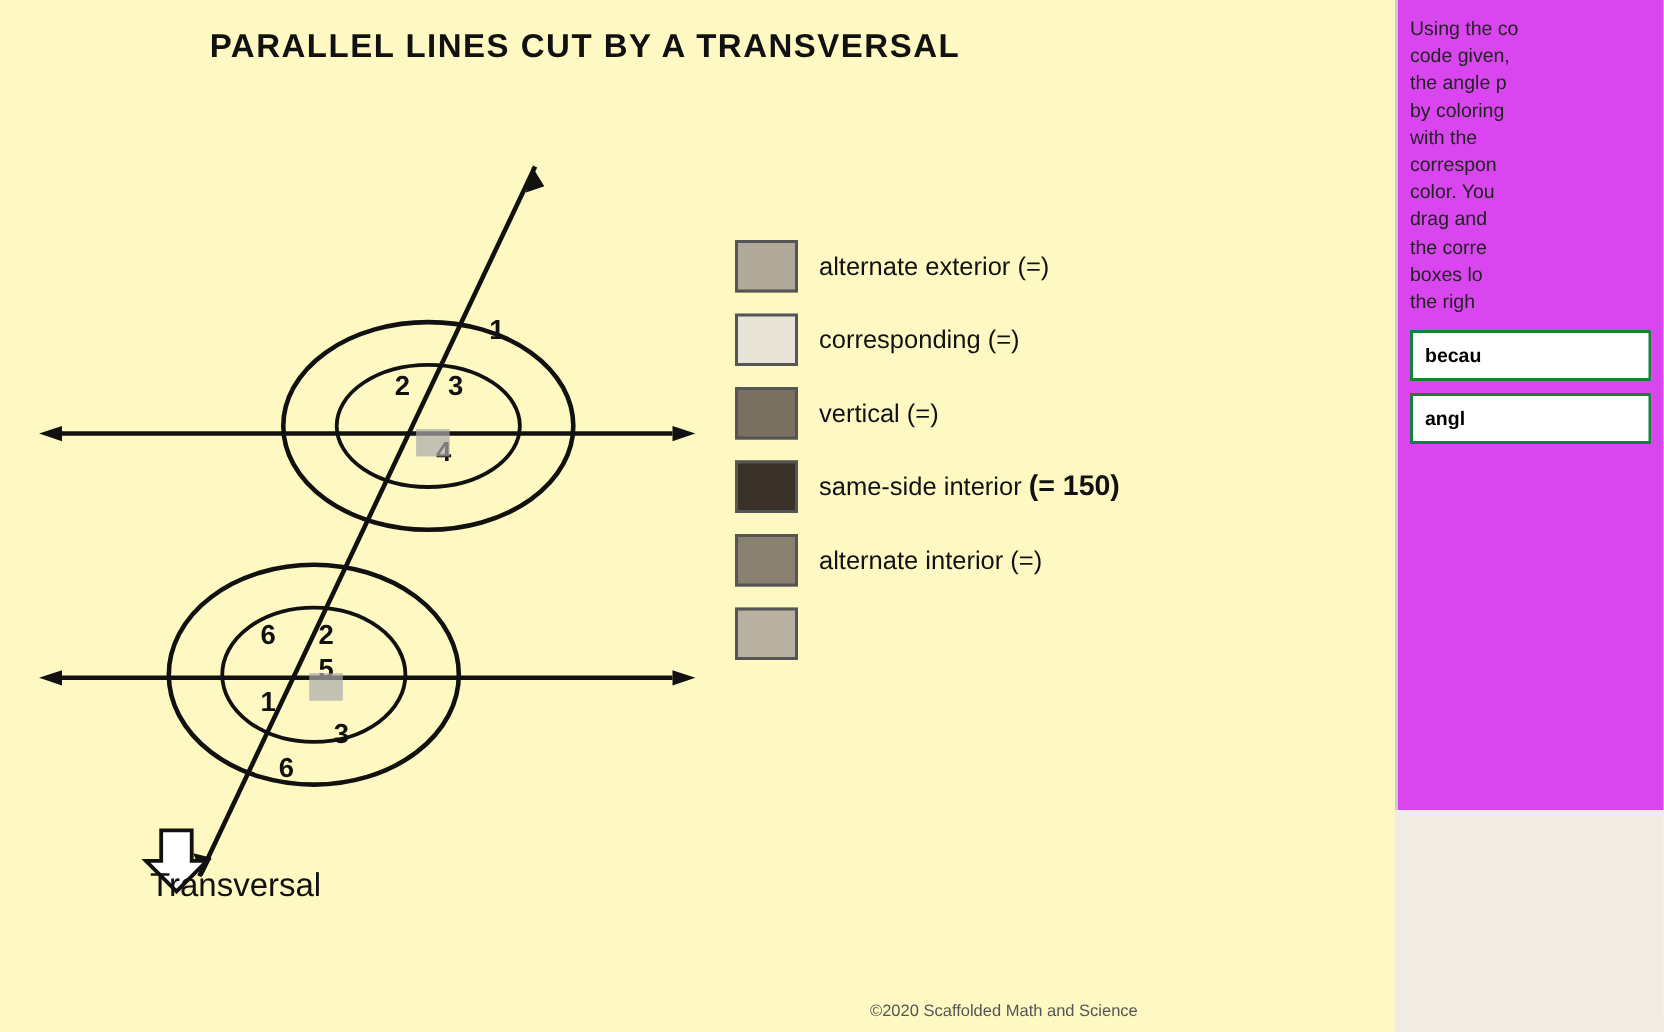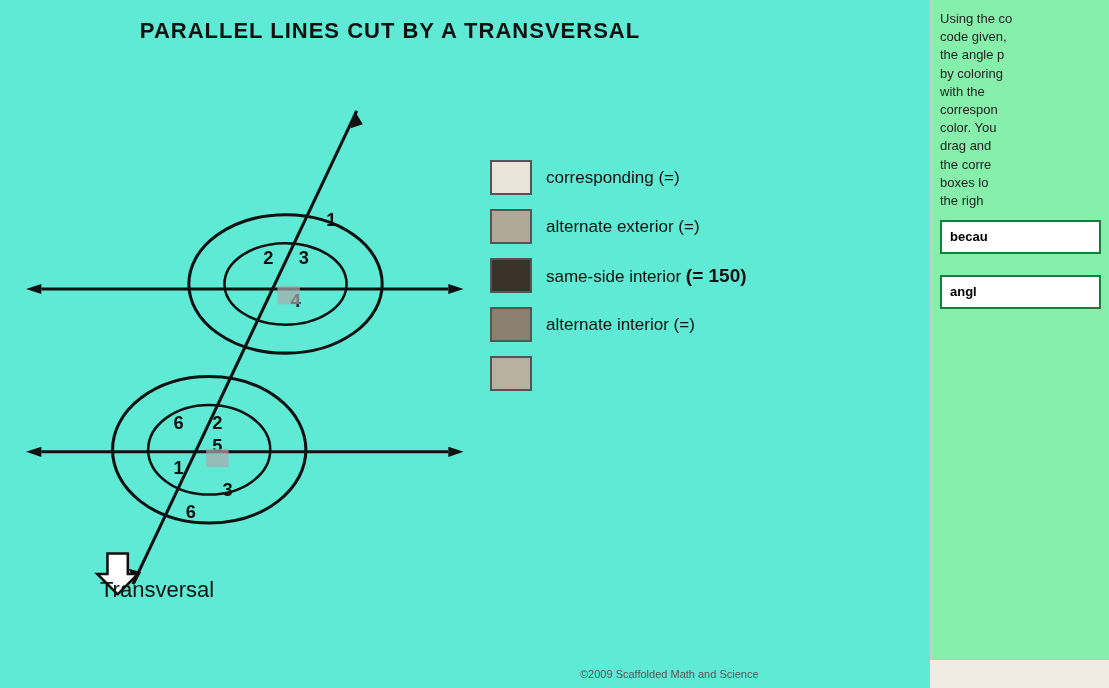--- a/index.html
+++ b/index.html
@@ -10,29 +10,29 @@
       font-family: Arial, sans-serif;
       overflow: hidden;
       position: relative;
     }
 
     #main-content {
       position: absolute;
       left: 0; top: 0;
       width: 930px;
       height: 688px;
-      background: #5eead4;
+      background: #fef9c3;
     }
 
     #sidebar {
       position: absolute;
       right: 0; top: 0;
       width: 179px;
-      height: 660px;
-      background: #86efac;
+      height: 540px;
+      background: #d946ef;
       border-left: 2px solid #ccc;
       padding: 10px 8px;
       font-size: 13px;
       line-height: 1.4;
       overflow: hidden;
     }
 
     .sidebar-text {
       color: #222;
       margin-bottom: 8px;
@@ -168,43 +168,47 @@
 
   </svg>
 
   <div id="transversal-label">
     <span>Transversal</span>
   </div>
 
   <div id="legend">
 
   <div class="legend-item">
+        <div class="legend-box" style="background: rgb(176, 168, 152);"></div>
+        <div class="legend-label">alternate exterior (=)</div>
+      </div>
+      <div class="legend-item">
         <div class="legend-box" style="background: rgb(232, 228, 216);"></div>
         <div class="legend-label">corresponding (=)</div>
       </div>
       <div class="legend-item">
-        <div class="legend-box" style="background: rgb(176, 168, 152);"></div>
-        <div class="legend-label">alternate exterior (=)</div>
+        <div class="legend-box" style="background: rgb(122, 112, 96);"></div>
+        <div class="legend-label">vertical (=)</div>
       </div>
       <div class="legend-item">
         <div class="legend-box" style="background: rgb(58, 50, 40);"></div>
         <div class="legend-label">same-side interior <b>(= 150)</b></div>
       </div>
       <div class="legend-item">
         <div class="legend-box" style="background: rgb(138, 128, 112);"></div>
         <div class="legend-label">alternate interior (=)</div>
       </div>
       <div class="legend-item">
         <div class="legend-box" style="background: rgb(184, 176, 160);"></div>
       </div>
     </div>
 
-  <div id="copyright">©2009 Scaffolded Math and Science</div>
+  <div id="copyright">©2020 Scaffolded Math and Science</div>
 
 </div>
 
 <div id="sidebar">
   <div class="sidebar-text">
     Using the co<br>code given,<br>the angle p<br>by coloring<br>with the<br>correspon<br>color. You<br>drag and<br>the corre<br>boxes lo<br>the righ
   </div>
   <div class="sidebar-box">becau</div>
-  <div class="sidebar-box" style="margin-top:21px;">angl</div>
+  <div class="sidebar-box" style="margin-top:8px;">angl</div>
 </div>
 
 </body></html>

